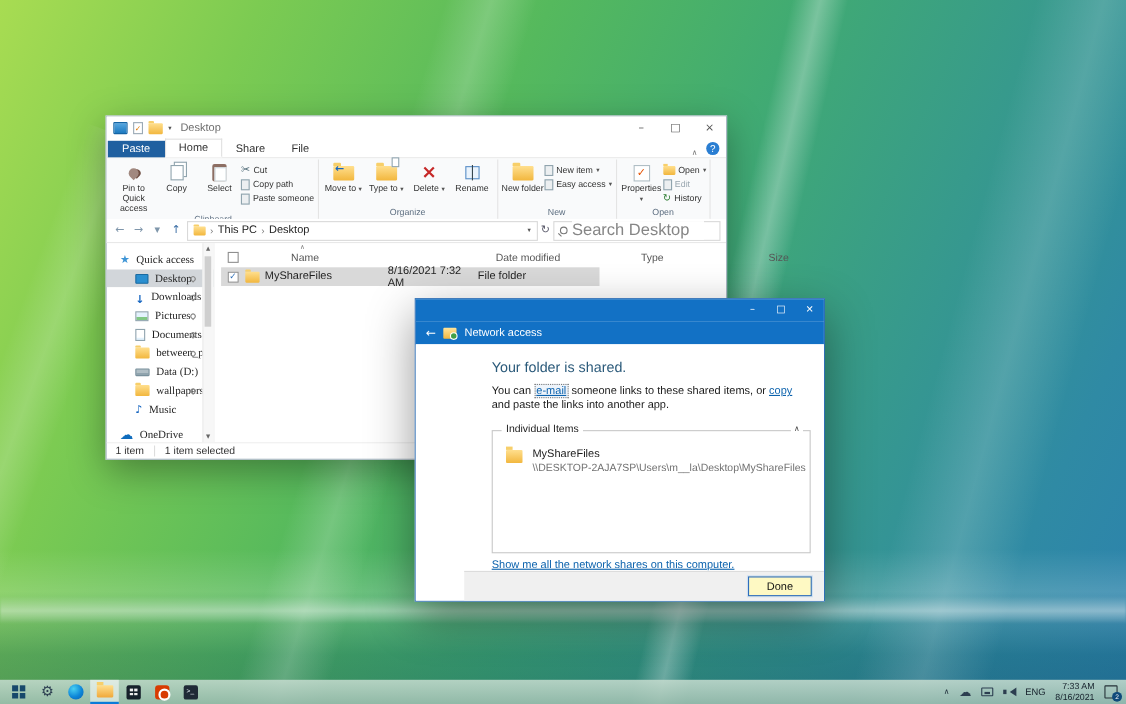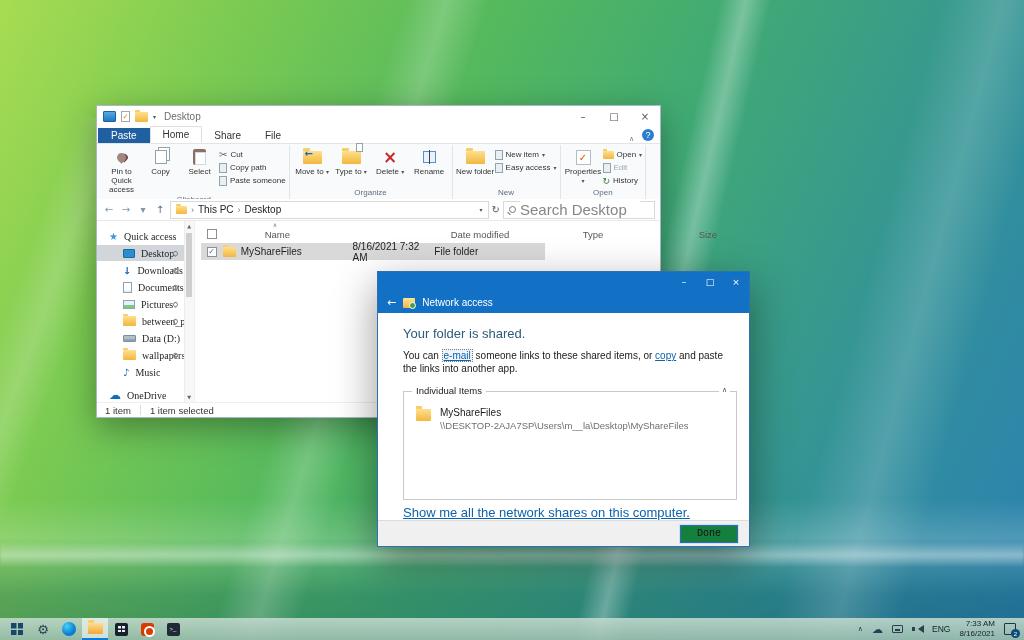--- a/index.html
+++ b/index.html
@@ -135,37 +135,37 @@
 
   
   .dialog { left:377px; top:271px; width:373px; height:276px; border:1px solid #2f6fb4;
     box-shadow:0 14px 40px rgba(0,0,0,.42); display:flex; flex-direction:column; z-index:5; }
   .dlg-caption { height:20px; background:#1271c5; display:flex; justify-content:flex-end; align-items:center; }
   .dlg-caption .capbtn { color:#fff; font-size:9px; }
   .dlg-header { height:21px; background:#1271c5; color:#fff; display:flex; align-items:center; gap:7px; padding:0 9px; font-size:10px; }
   .dlg-back { font-size:11px; color:#fff; font-family:"DejaVu Sans",sans-serif; }
   .dlg-appicon { width:12px; height:10px; background:linear-gradient(#ffe49a,#f2b73e); border-radius:1px; position:relative; }
   .dlg-appicon::after { content:""; position:absolute; right:-1px; bottom:-1px; width:5px; height:5px; border-radius:50%; background:#43a047; border:1px solid #fff; }
-  .dlg-body { flex:1; background:#fff; display:flex; flex-direction:column; min-height:0; }
+  .dlg-body { flex:1; background:#fff; display:flex; flex-direction:column; min-height:0;padding-left:44px; }
   .dlg-heading { margin:13px 0 0 25px; font-size:13px; color:#2b5a7a; }
   .dlg-line { margin:8px 14px 0 25px; font-size:10px; color:#1a1a1a; line-height:1.3; }
   .lnk { color:#0b62ad; text-decoration:underline; cursor:pointer; }
   .lnk-focus { border:1px dotted #7a7a7a; background:#eef4fb; padding:0 1px; }
   .groupbox { margin:16px 12px 0 25px; height:118px; border:1px solid #c8c8c8; position:relative; }
   .gb-legend { position:absolute; top:-7px; left:8px; background:#fff; padding:0 4px; font-size:9.5px; color:#222; }
   .gb-chev { position:absolute; top:-6px; right:6px; background:#fff; padding:0 3px; font-size:7px; color:#444; font-family:"DejaVu Sans",sans-serif; }
   .gb-item { margin:15px 0 0 12px; display:flex; gap:9px; align-items:flex-start; }
   .gb-folder { width:15px; height:12px; background:linear-gradient(#ffdf8e,#f2b73e); border-radius:1px; position:relative; margin-top:2px; }
   .gb-folder::before { content:""; position:absolute; top:-3px; left:0; width:6px; height:3px; background:#f7cf6a; }
   .gb-name { font-size:10px; color:#1a1a1a; }
   .gb-path { font-size:9.5px; color:#707070; margin-top:2px; }
-  .dlg-shares { margin:5px 0 0 25px; font-size:13px; }
+  .dlg-shares { margin:5px 0 0 25px; font-size:10px; }
   .dlg-footer { margin-top:auto; height:28px; background:#f0f0f0; border-top:1px solid #dcdcdc; display:flex; justify-content:flex-end; align-items:center; padding:0 11px; }
-  .btn-done { min-width:58px; height:18px; background:#15803d; border:1px solid #2e6dbd; box-shadow:0 0 0 1px #cfe0f2; font-size:10px; color:#111;
-    display:flex; align-items:center; justify-content:center; font-family:Liberation Mono, monospace; }
+  .btn-done { min-width:58px; height:18px; background:#fef9c3; border:1px solid #2e6dbd; box-shadow:0 0 0 1px #cfe0f2; font-size:10px; color:#111;
+    display:flex; align-items:center; justify-content:center; font-family:Liberation Sans, sans-serif; }
 
   
   .taskbar { position:absolute; left:0; bottom:0; width:1024px; height:22px; z-index:9;
     background:linear-gradient(rgba(196,219,206,.88),rgba(158,192,176,.88)); display:flex; align-items:center; padding-left:4px; }
   .tbtn { width:26px; height:22px; display:flex; align-items:center; justify-content:center; position:relative; }
   .tbtn.active { background:rgba(255,255,255,.55); border-bottom:2px solid #0a7bd8; }
   .ic-start { width:12px; height:12px;
     background:linear-gradient(#17486b,#17486b) 0 0/5.5px 5.5px no-repeat,linear-gradient(#17486b,#17486b) 6.5px 0/5.5px 5.5px no-repeat,
                linear-gradient(#17486b,#17486b) 0 6.5px/5.5px 5.5px no-repeat,linear-gradient(#17486b,#17486b) 6.5px 6.5px/5.5px 5.5px no-repeat; }
   .g-gear { font-size:13px; color:#2c3e50; font-family:"DejaVu Sans",sans-serif; }
@@ -389,30 +389,30 @@
           <span class="slabel">Desktop</span>
           <span class="pin"></span>
         </div>
         <div class="snav">
           <span class="sic g-down" style="transform:rotate(180deg);">↑</span>
           <span class="slabel">Downloads</span>
           <span class="pin"></span>
         </div>
         <div class="snav">
           <span class="sic">
+              <span class="ic-pic"></span>
+            </span>
+          <span class="slabel">Pictures</span>
+          <span class="pin"></span>
+        </div>
+        <div class="snav">
+          <span class="sic">
               <span class="ic-doc"></span>
             </span>
           <span class="slabel">Documents</span>
-          <span class="pin"></span>
-        </div>
-        <div class="snav">
-          <span class="sic">
-              <span class="ic-pic"></span>
-            </span>
-          <span class="slabel">Pictures</span>
           <span class="pin"></span>
         </div>
         <div class="snav">
           <span class="sic">
               <span class="ic-folder"></span>
             </span>
           <span class="slabel">between_pcs</span>
           <span class="pin"></span>
         </div>
         <div class="snav">

